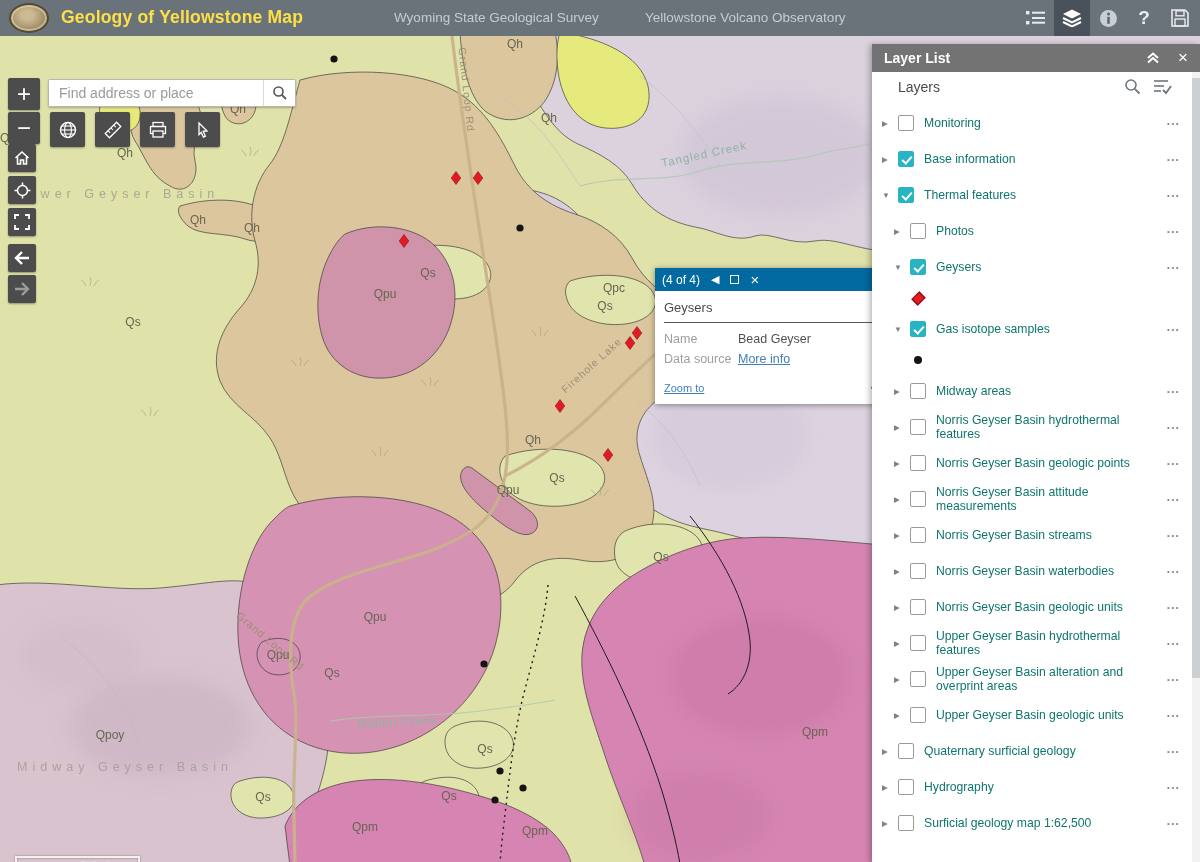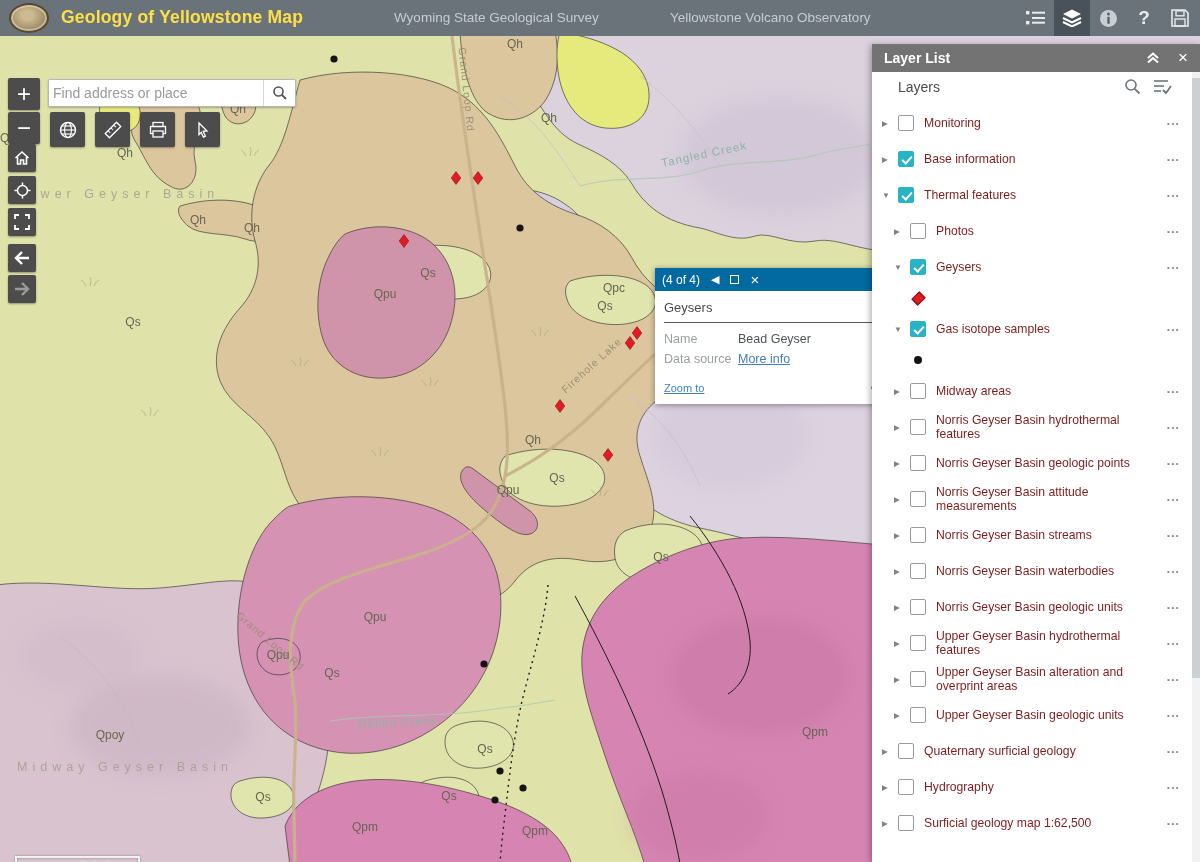--- a/index.html
+++ b/index.html
@@ -10,21 +10,21 @@
   
   .hdr { position:absolute; top:0; left:0; width:1200px; height:36px;
     background:#6a727a; z-index:60; display:flex; align-items:center; }
   .logo { position:absolute; left:9px; top:3px; width:40px; height:30px;
     border-radius:50%; background:radial-gradient(ellipse at 45% 40%, #cdb992 20%, #a08d68 65%, #6e5f45 100%);
     border:2px solid #55492f; box-shadow:inset 0 0 0 2px rgba(240,230,200,.5); }
   .hdr h1 { position:absolute; left:61px; top:7px; font-size:17.5px; font-weight:bold;
     color:#fde047; letter-spacing:.2px; }
   .hdr .hlink { position:absolute; top:10px; font-size:13.5px; color:#c6ccd2;
     text-decoration:none; cursor:pointer; }
-  .hdr .hlink.l1 { left:394px; } .hdr .hlink.l2 { left:645px;margin-left:25px; }
+  .hdr .hlink.l1 { left:394px; } .hdr .hlink.l2 { left:645px; }
   .hicon { position:absolute; top:0; width:36px; height:36px; display:flex;
     align-items:center; justify-content:center; cursor:pointer; color:#e9ecee; }
   .hicon.active { background:#49525a; }
   .hicon svg { display:block; }
   .help-glyph { font-size:19px; color:#e9ecee; font-weight:bold; }
 
   
   .maparea { position:absolute; top:36px; left:0; width:1200px; height:826px; }
   .maparea svg.base { position:absolute; top:0; left:0; }
   text.unit { font-size:12px; fill:#676551; }
@@ -35,21 +35,21 @@
   
   .wbtn { position:absolute; background:#4c4c4c; color:#fff; display:flex;
     align-items:center; justify-content:center; cursor:pointer; border-radius:2px;
     box-shadow:0 1px 2px rgba(0,0,0,.35); z-index:40; }
   .zoomin  { left:8px; top:42px;  width:32px; height:32px; font-size:24px; }
   .zoomout { left:8px; top:76px;  width:32px; height:32px; font-size:24px; }
   .navbtn  { left:8px; width:28px; height:28px; }
   .searchbox { position:absolute; left:48px; top:43px; width:248px; height:28px;
     background:#fff; border:1px solid #b7b7b7; border-radius:2px; display:flex;
     z-index:40; box-shadow:0 1px 2px rgba(0,0,0,.25); }
-  .searchbox input { flex:1; border:0; outline:none; padding:0 4px; font-size:14px;
+  .searchbox input { flex:1; border:0; outline:none; padding:0 10px; font-size:14px;
     color:#444; font-family:inherit; }
   .searchbox input::placeholder { color:#9a9a9a; }
   .searchbtn { width:32px; border-left:1px solid #d9d9d9; display:flex;
     align-items:center; justify-content:center; cursor:pointer; }
   .toolrow { position:absolute; left:50px; top:76px; display:flex; gap:10px; z-index:40; }
   .toolrow .tbtn { position:relative; width:35px; height:35px; background:#4c4c4c;
     border-radius:2px; display:flex; align-items:center; justify-content:center;
     cursor:pointer; box-shadow:0 1px 2px rgba(0,0,0,.35); }
 
   
@@ -99,21 +99,21 @@
   .layer-row.lvl0 { padding-left:10px; }
   .layer-row.lvl1 { padding-left:22px; }
   .arrow { width:12px; font-size:7.5px; color:#7e8388; cursor:pointer; flex:none;
     text-align:left; }
   .arrow.exp { font-size:8px; }
   .cb { width:16px; height:16px; border:1px solid #9a9a9a; border-radius:2px;
     background:#fff; margin:0 10px 0 4px; flex:none; position:relative; cursor:pointer; }
   .cb.on { background:#29b4c5; border-color:#29b4c5; }
   .cb.on::after { content:""; position:absolute; left:5px; top:1.5px; width:4px;
     height:8px; border:solid #fff; border-width:0 2px 2px 0; transform:rotate(42deg); }
-  .llabel { font-size:12.2px; color:#7f1d1d; line-height:1.15; flex:1; padding-right:4px; }
+  .llabel { font-size:12.2px; color:#0f766e; line-height:1.15; flex:1; padding-right:4px; }
   .rdots { margin-left:auto; color:#87898c; font-size:8px; letter-spacing:1.5px;
     cursor:pointer; flex:none; }
   .symbol-row { height:26px; display:flex; align-items:center; padding-left:38px; }
   .sym-red-diamond { width:9px; height:9px; background:#e01b24; transform:rotate(45deg) scaleY(1.25);
     border:1px solid #8d1014; margin-left:4px; }
   .sym-black-dot { width:8px; height:8px; border-radius:50%; background:#141414; margin-left:4px; }
   .pscroll { position:absolute; right:0; top:0; width:8px; height:100%; background:#f2f2f2; }
   .pthumb { position:absolute; right:0; top:6px; width:8px; height:600px; background:#cdd0d2;
     cursor:pointer; }
 </style>

